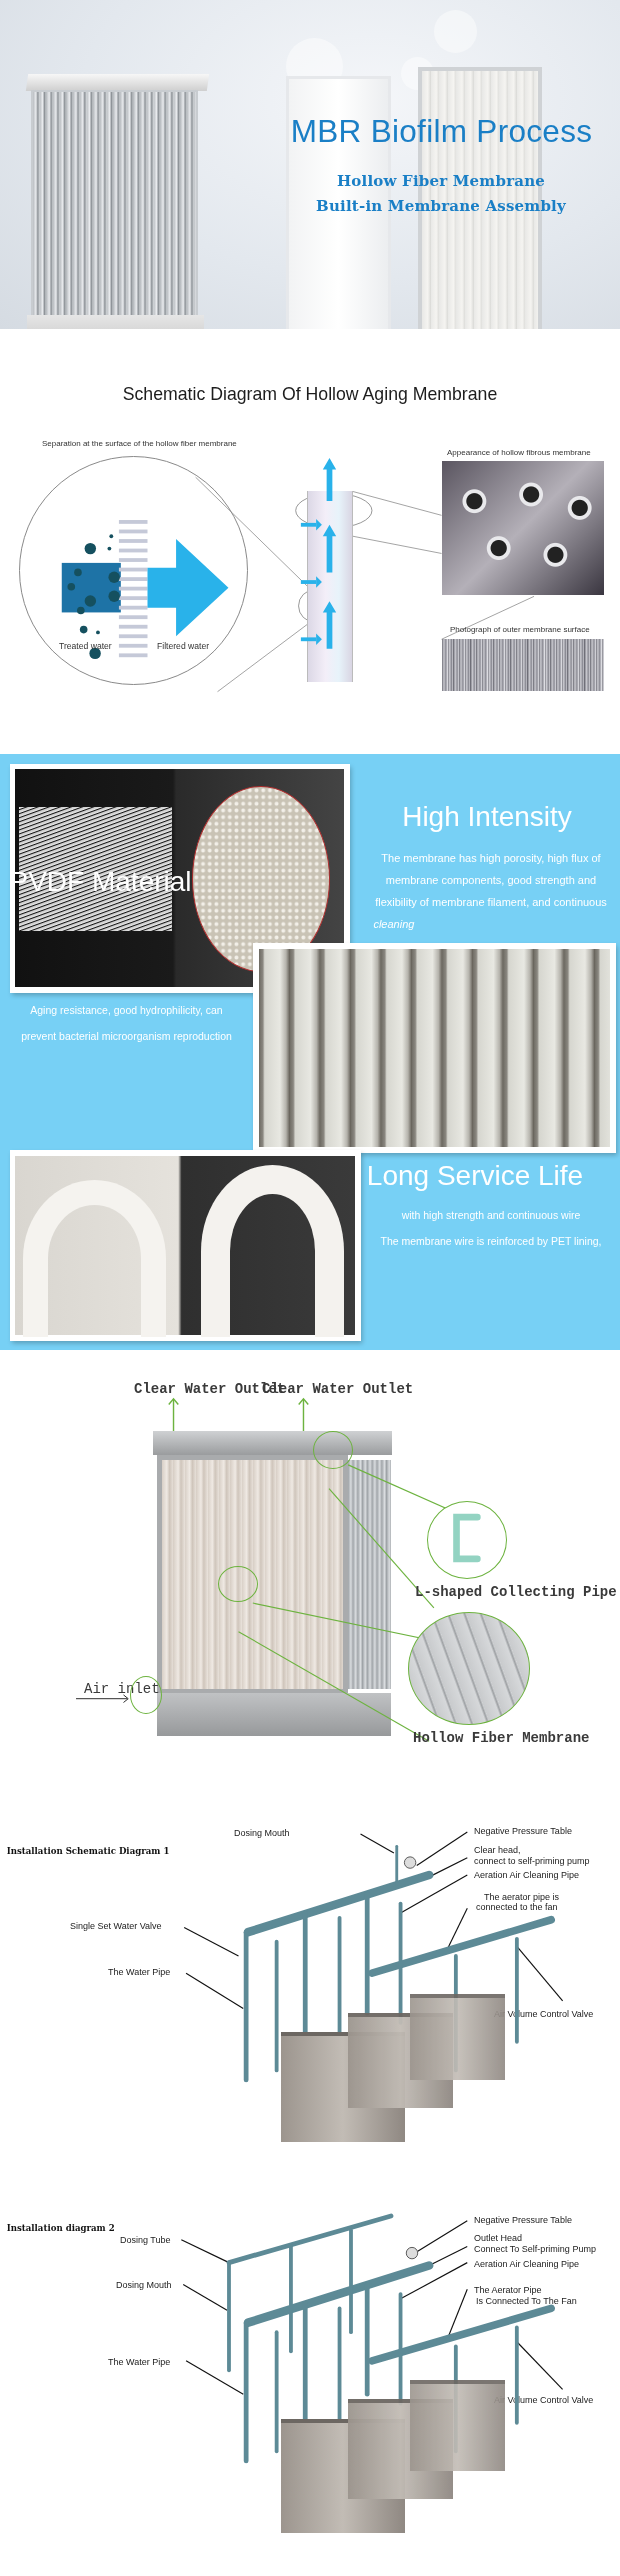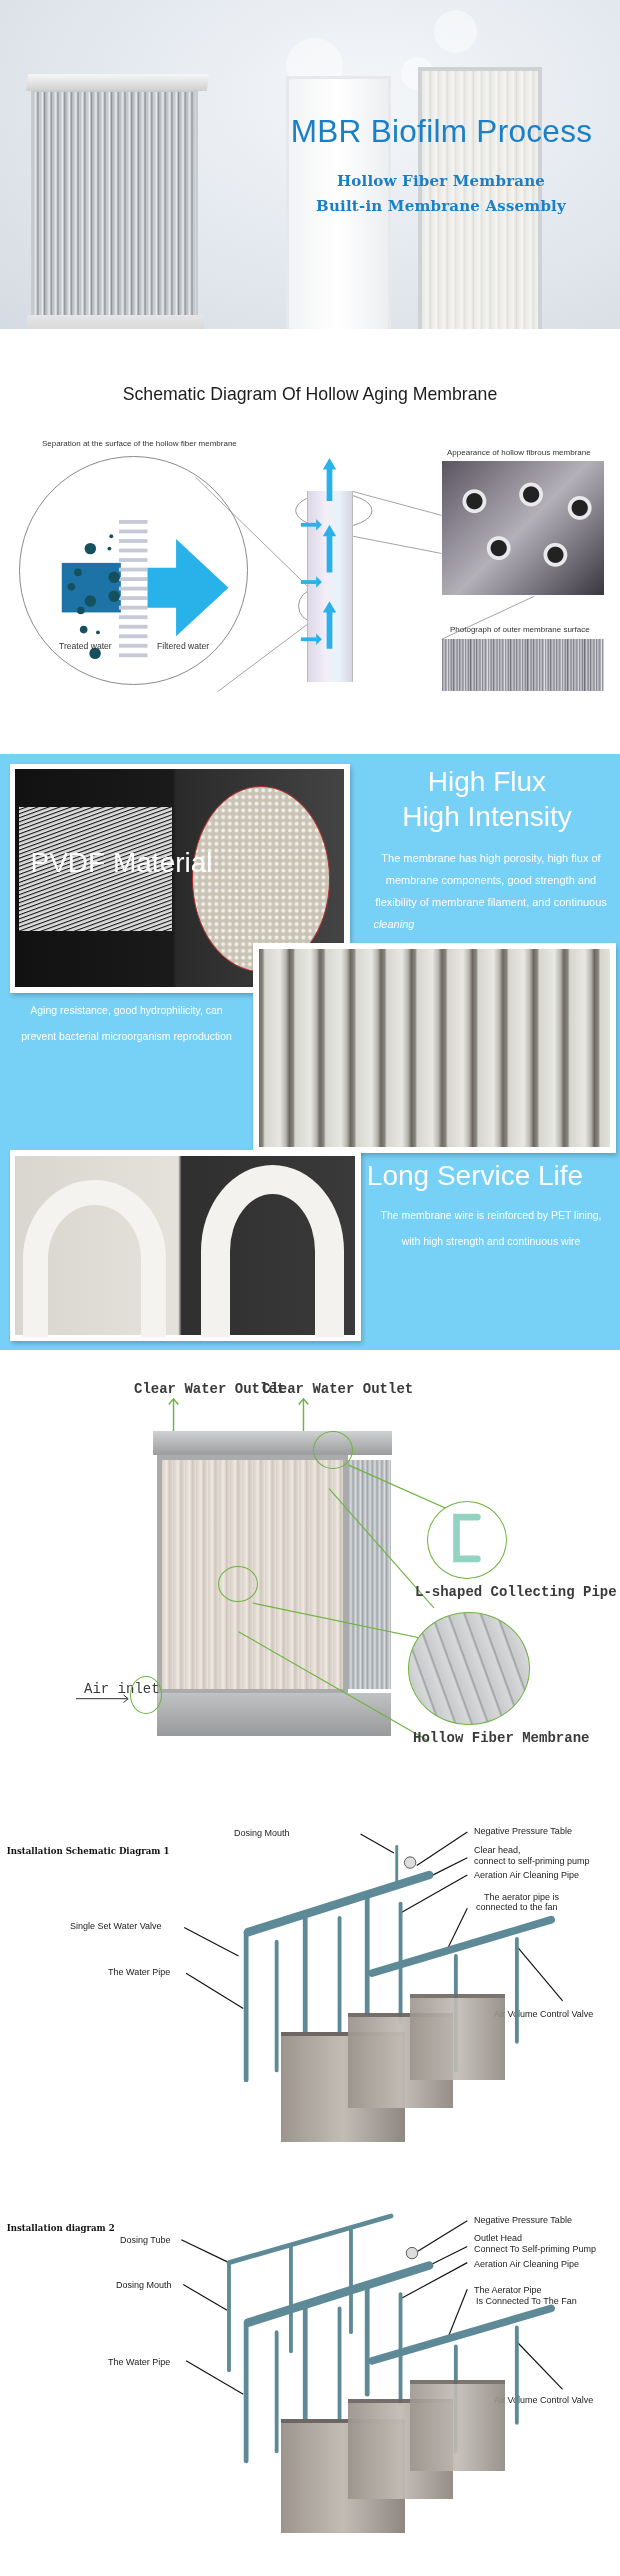--- a/index.html
+++ b/index.html
@@ -141,48 +141,47 @@
 </section>
 
 <section class="blue">
 
   <div class="card" style="left:9.5px;top:9.5px;width:340px;height:229px;">
     <div class="ph" style="background:linear-gradient(90deg,#111 0%,#1a1a1a 48%,#2a2a2a 49%,#444 100%);position:relative;">
       <div style="position:absolute;left:3.8px;top:38px;width:153px;height:124px;background:repeating-linear-gradient(-20deg,#fafafa 0px,#dcdcdc 1.9px,#111 2.9px,#f0f0f0 3.8px);opacity:0.9;"></div>
       <div style="position:absolute;left:177px;top:17px;width:138px;height:186px;border-radius:50%;background:radial-gradient(circle,#f2efe8 1.4px,#c9c3b5 2.4px) 0 0/6.7px 6.7px;border:1.9px solid #b03030;"></div>
     </div>
   </div>
-  <div class="feat-title" style="left:358px;top:11.4px;width:258px;">High Flux</div>
   <div class="feat-title" style="left:358px;top:46px;width:258px;">High Intensity</div>
   <div class="feat-text" style="left:362px;top:93px;width:258px;">
     <div>The membrane has high porosity, high flux of</div>
     <div>membrane components, good strength and</div>
     <div>flexibility of membrane filament, and continuous</div>
     <div style="text-align:left;padding-left:11.4px;font-style:italic;">cleaning</div>
   </div>
 
-  <div class="feat-title" style="left:9.5px;top:17px;width:239px;margin-top:75px;text-align:left;padding-left:21px;">PVDF Material</div>
+  <div class="feat-title" style="left:9.5px;top:17px;width:239px;margin-top:94px;text-align:left;padding-left:0;">PVDF Material</div>
   <div class="feat-text" style="left:0;top:243px;width:253px;font-size:10.5px;line-height:26px;">
     <div>Aging resistance, good hydrophilicity, can</div>
     <div>prevent bacterial microorganism reproduction</div>
   </div>
   <div class="card" style="left:253px;top:189px;width:363px;height:210px;">
     <div class="ph" style="background:repeating-linear-gradient(90deg,#6d6a62 0px,#8a8780 3.8px,#d6d6cf 5.7px,#e8e8e2 21px,#b5b3ac 27px,#6a665e 30.5px);"></div>
   </div>
 
   <div class="card" style="left:9.5px;top:396px;width:351px;height:191px;">
     <div class="ph" style="background:linear-gradient(90deg,#d9d6d0 0%,#e5e2dc 48%,#2f2f2f 49%,#3a3a3a 100%);position:relative;">
       <div style="position:absolute;left:7.6px;top:24px;width:143px;height:157px;border-radius:50% 50% 0 0;border:25px solid #f5f3ef;border-bottom:none;"></div>
       <div style="position:absolute;left:186px;top:9.5px;width:143px;height:172px;border-radius:50% 50% 0 0;border:29px solid #f4f2ee;border-bottom:none;"></div>
     </div>
   </div>
   <div class="feat-title" style="left:363px;top:405px;width:224px;">Long Service Life</div>
   <div class="feat-text" style="left:361px;top:448px;width:260px;font-size:10.5px;line-height:26px;">
+    <div>with high strength and continuous wire</div>
     <div>The membrane wire is reinforced by PET lining,</div>
-    <div>with high strength and continuous wire</div>
   </div>
 </section>
 
 <section>
   <div class="mod-label" style="left:134px;top:1381px;">Clear Water Outlet</div>
   <div class="mod-label" style="left:262px;top:1381px;">Clear Water Outlet</div>
   <svg class="abs" style="left:162px;top:1395px;" width="153" height="43" viewBox="0 0 160 45">
     <g stroke="#6db33f" stroke-width="1.5" fill="none">
       <line x1="12" y1="40" x2="12" y2="5"></line>
         <polyline points="7,10 12,4 17,10"></polyline>

